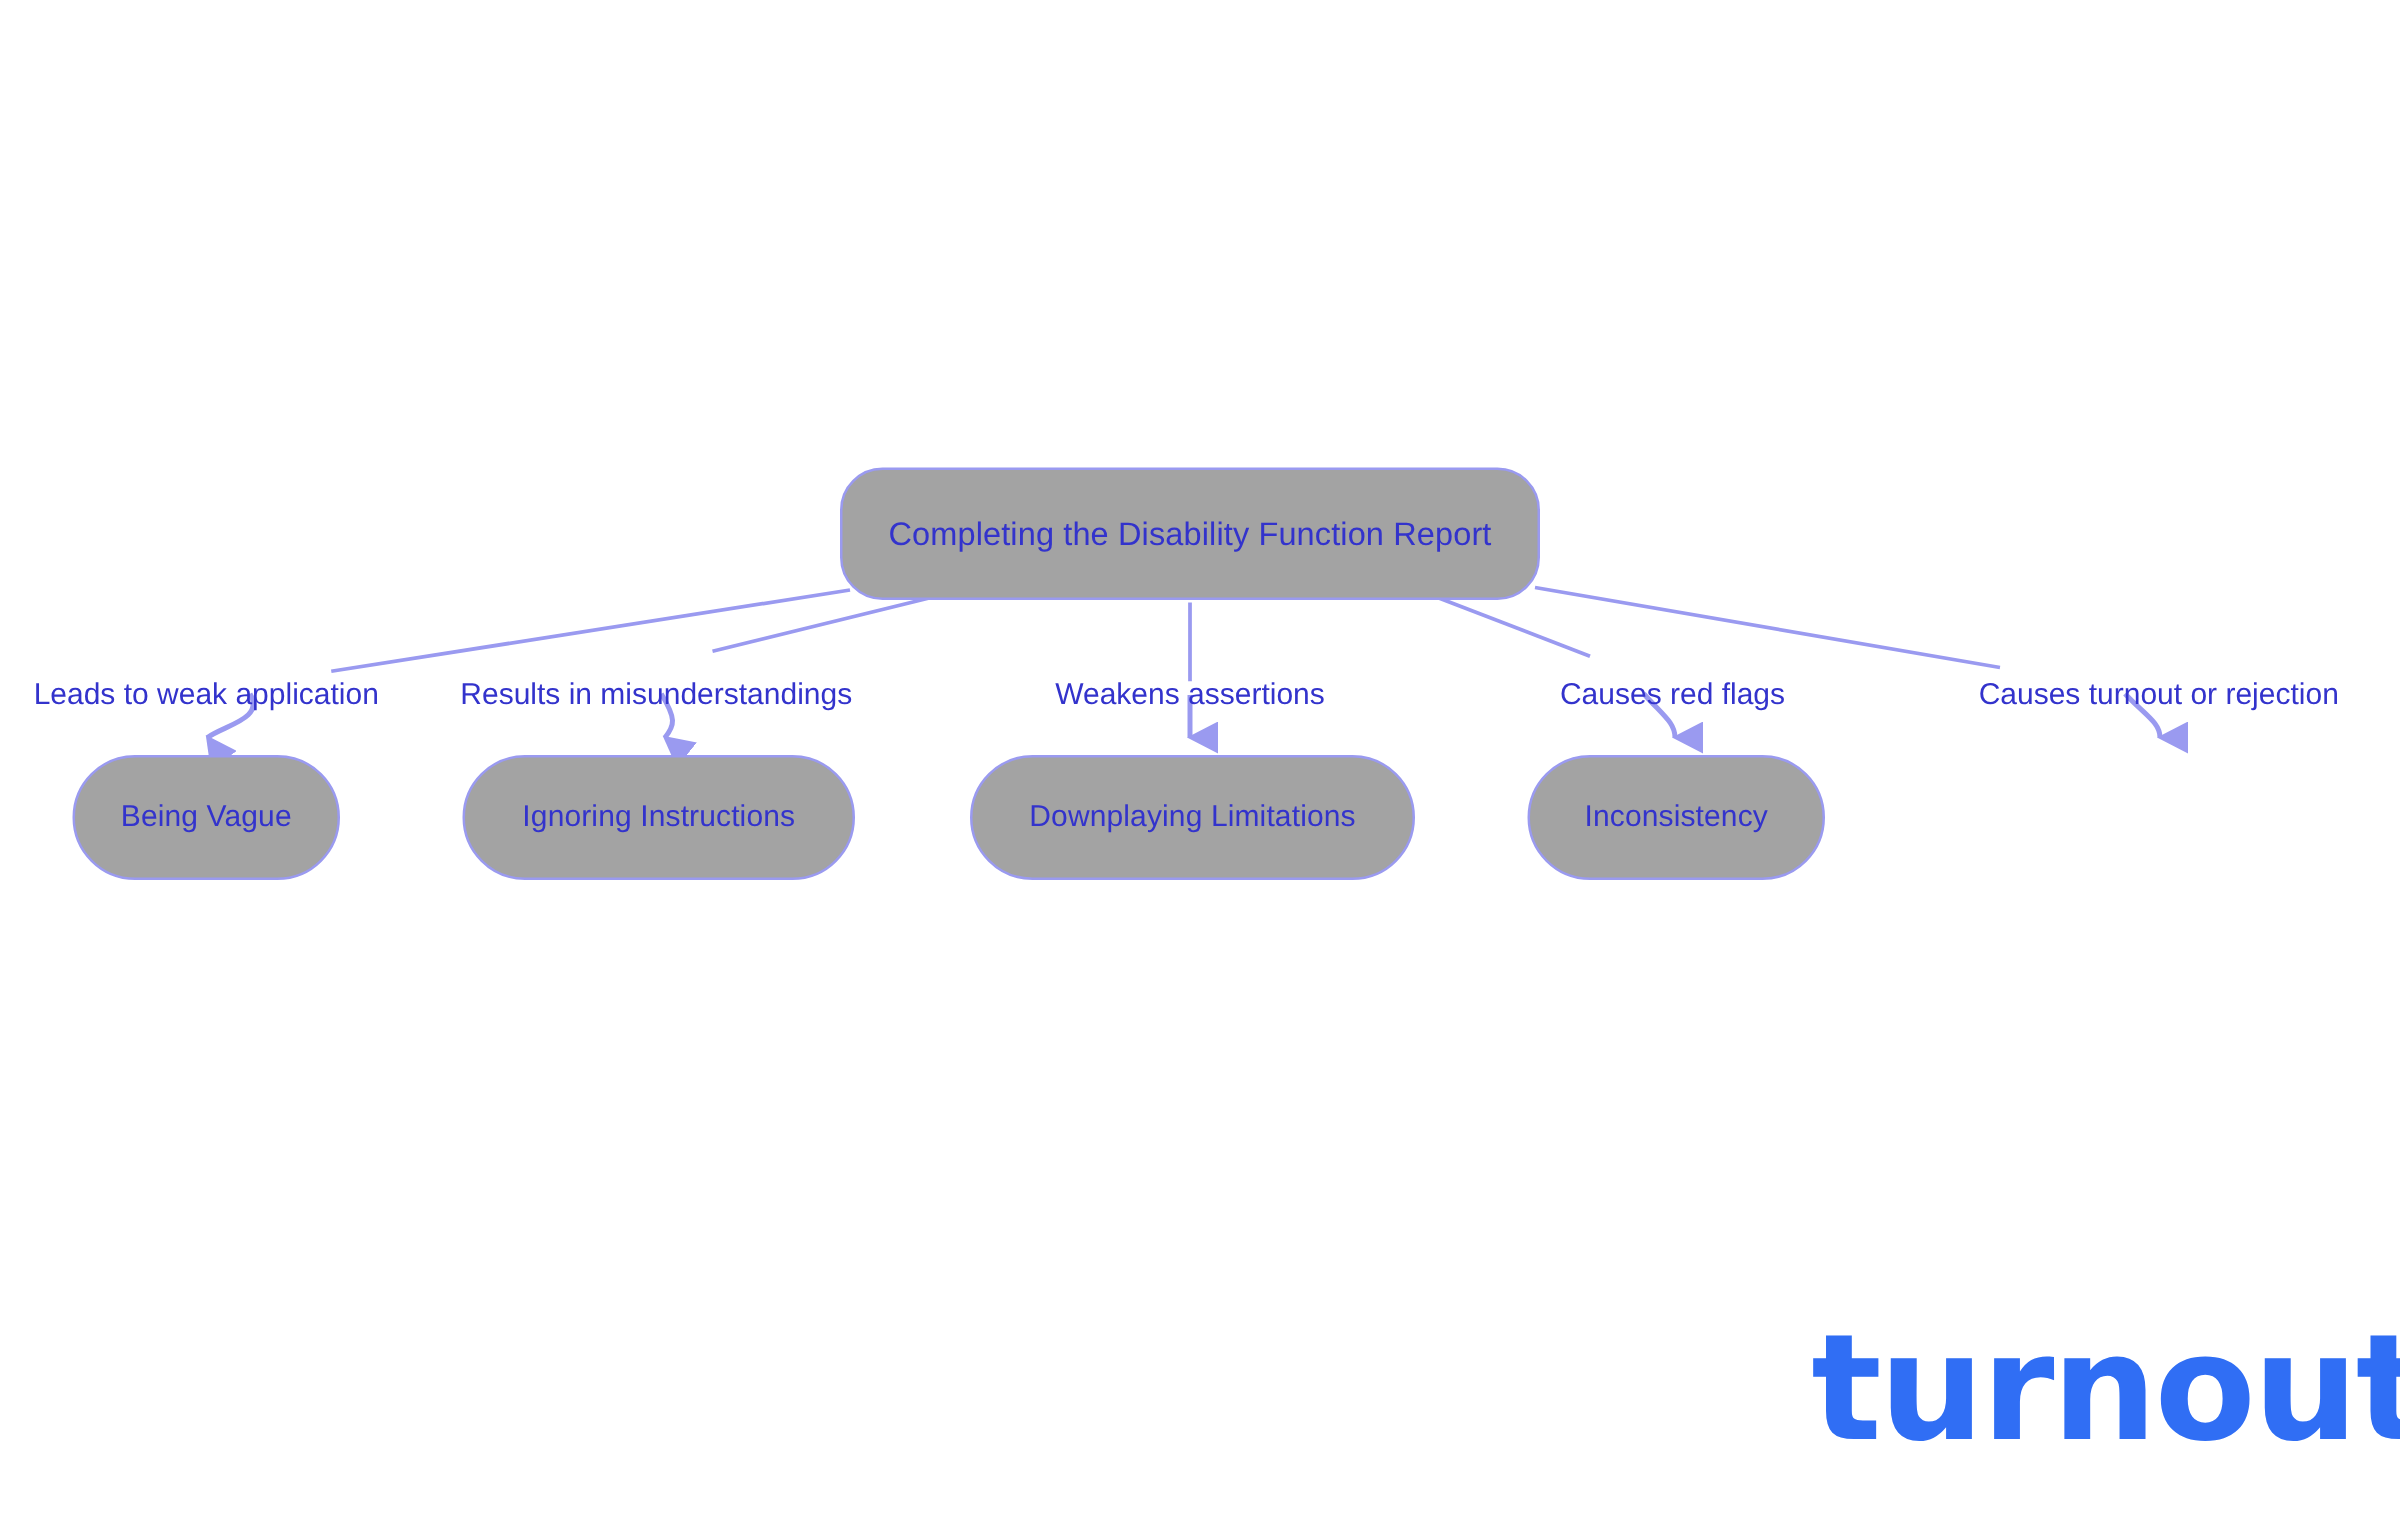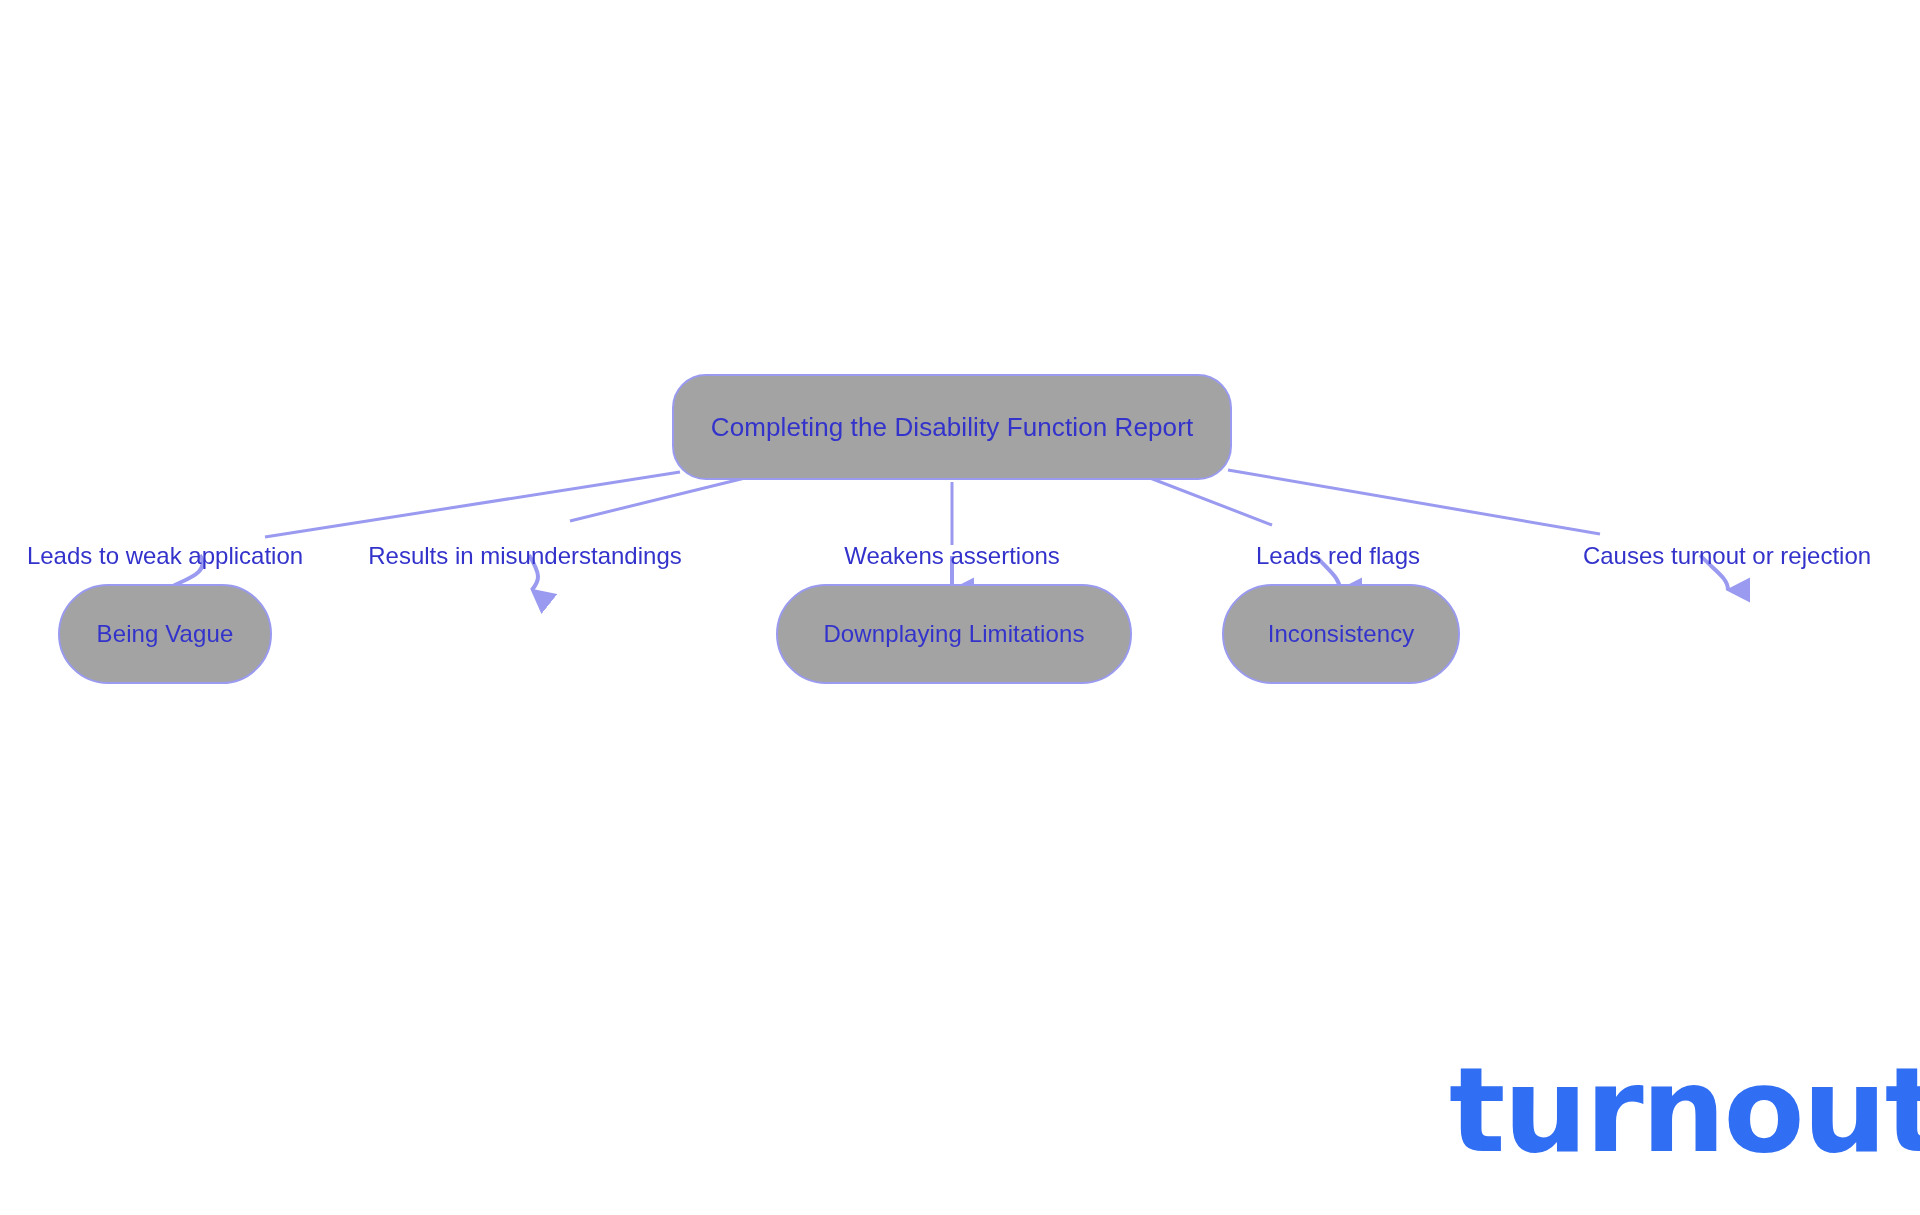--- a/index.html
+++ b/index.html
@@ -56,21 +56,21 @@
     left: 672px;
     top: 374px;
     width: 560px;
     height: 106px;
     border-radius: 34px;
   }
   #node-root .node-label { font-size: 26px; }
 
   .child-node {
     height: 100px;
-    top: 584px;
+    top: 604px;
   }
   .child-node .node-label { font-size: 24px; }
 
   #node-child-0 { left: 58px;   width: 214px; }
   #node-child-1 { left: 370px;  width: 314px; }
   #node-child-2 { left: 776px;  width: 356px; }
   #node-child-3 { left: 1222px; width: 238px; }
   #node-child-4 { left: 1551px; width: 356px; }
 
   .edge-label {
@@ -132,37 +132,40 @@
   </svg>
 
   <div class="node" id="node-root">
     <span class="node-label">Completing the Disability Function Report</span>
   </div>
 
   <div class="node child-node" id="node-child-0">
     <span class="node-label">Being Vague</span>
   </div>
 
+  <div class="node child-node" id="node-child-1">
+    <span class="node-label">Ignoring Instructions</span>
+  </div>
 
   <div class="node child-node" id="node-child-3">
     <span class="node-label">Inconsistency</span>
   </div>
 
   <div class="node child-node" id="node-child-2">
     <span class="node-label">Downplaying Limitations</span>
   </div>
 
 
   <div class="edge-label" style="left:165px; top:538px;">Leads to weak application</div>
 
   <div class="edge-label" style="left:525px; top:538px;">Results in misunderstandings</div>
 
   <div class="edge-label" style="left:952px; top:538px;">Weakens assertions</div>
 
-  <div class="edge-label" style="left:1338px; top:538px;">Leads red flags</div>
+  <div class="edge-label" style="left:1338px; top:538px;">Causes red flags</div>
 
   <div class="edge-label" style="left:1727px; top:538px;">Causes turnout or rejection</div>
 
   <div id="brand-logo">
     <span class="logo-text">turnout</span>
   </div>
 
 </div>
 
 </body></html>

